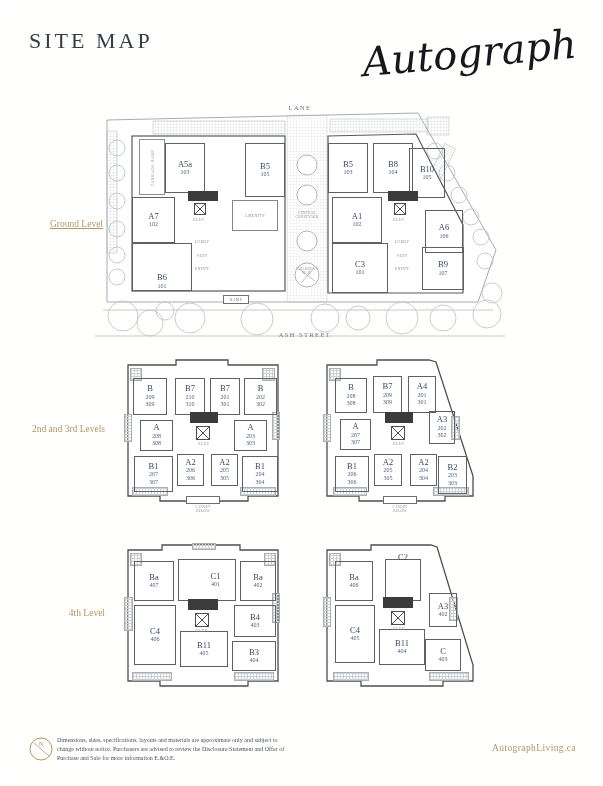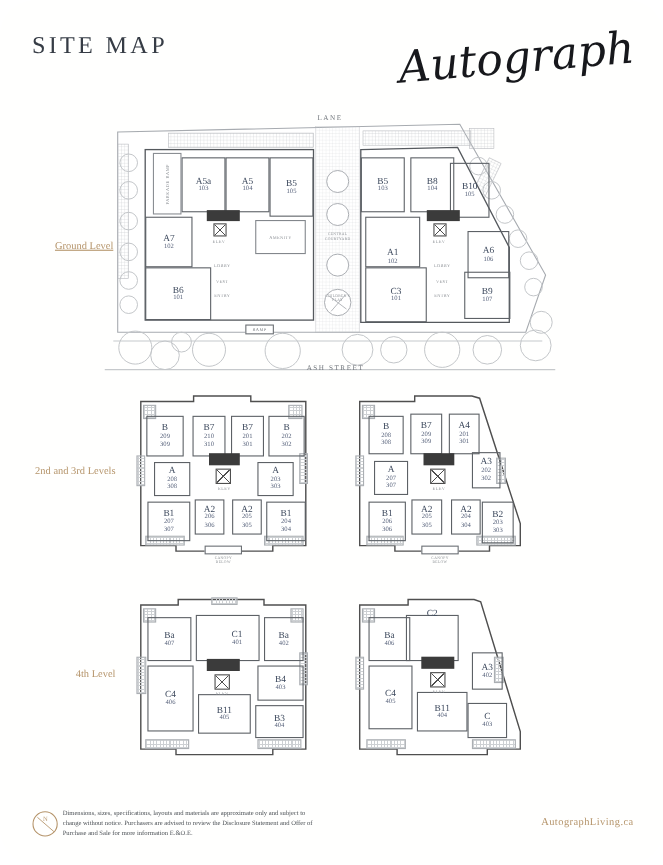--- a/index.html
+++ b/index.html
@@ -111,33 +111,29 @@
     <div class="ann tiny" style="left:192px;top:108px;width:40px;">CENTRAL
 COURTYARD</div>
     <div class="ann tiny" style="left:192px;top:164px;width:40px;">CHILDREN'S
 PLAY</div>
 
     
     <div class="unit" style="left:70px;top:40px;width:40px;height:50px;">
       <span class="ut">A5a</span>
         <span class="un">103</span>
       </div>
-    <div class="unit" style="left:110px;top:40px;width:40px;height:50px;">
-      <span class="ut">A5</span>
-        <span class="un">104</span>
-      </div>
     <div class="unit" style="left:150px;top:40px;width:40px;height:54px;">
       <span class="ut">B5</span>
         <span class="un">105</span>
       </div>
     <div class="unit" style="left:37px;top:94px;width:43px;height:46px;">
       <span class="ut">A7</span>
         <span class="un">102</span>
       </div>
-    <div class="unit" style="left:37px;top:140px;width:60px;height:48px;">
+    <div class="unit" style="left:37px;top:140px;width:60px;height:48px;justify-content:flex-end;">
       <span class="ut">B6</span>
         <span class="un">101</span>
       </div>
     <div class="unit soft" style="left:137px;top:97px;width:46px;height:31px;">
       <span class="ann" style="position:static;">AMENITY</span>
       </div>
     <div class="vbox" style="left:44px;top:36px;width:26px;height:56px;">
       <span class="vtext">PARKADE RAMP</span>
       </div>
     <div class="core-stair" style="left:93px;top:88px;width:30px;height:10px;"></div>
@@ -154,21 +150,21 @@
         <span class="un">103</span>
       </div>
     <div class="unit" style="left:278px;top:40px;width:40px;height:50px;">
       <span class="ut">B8</span>
         <span class="un">104</span>
       </div>
     <div class="unit" style="left:314px;top:45px;width:36px;height:50px;">
       <span class="ut">B10</span>
         <span class="un">105</span>
       </div>
-    <div class="unit" style="left:237px;top:94px;width:50px;height:46px;justify-content:flex-end;">
+    <div class="unit" style="left:237px;top:94px;width:50px;height:46px;">
       <span class="ut">A1</span>
         <span class="un">102</span>
       </div>
     <div class="unit" style="left:330px;top:107px;width:38px;height:43px;">
       <span class="ut">A6</span>
         <span class="un">106</span>
       </div>
     <div class="unit" style="left:237px;top:140px;width:56px;height:50px;">
       <span class="ut">C3</span>
         <span class="un">101</span>
@@ -369,21 +365,21 @@
     </svg>
     <div class="hatch" style="left:8px;top:12px;width:12px;height:13px;"></div>
     <div class="hatch" style="left:2px;top:56px;width:8px;height:30px;"></div>
     <div class="hatch" style="left:12px;top:131px;width:36px;height:9px;"></div>
     <div class="hatch" style="left:108px;top:131px;width:40px;height:9px;"></div>
     <div class="hatch" style="left:128px;top:56px;width:9px;height:24px;"></div>
     <div class="unit" style="left:14px;top:20px;width:38px;height:40px;">
       <span class="ut">Ba</span>
         <span class="un">406</span>
       </div>
-    <div class="unit" style="left:48px;top:18px;width:48px;height:42px;gap:38px;">
+    <div class="unit" style="left:64px;top:18px;width:36px;height:42px;gap:38px;">
       <span class="ut">C2</span>
         <span class="un">401</span>
       </div>
     <div class="unit" style="left:108px;top:52px;width:28px;height:34px;">
       <span class="ut">A3</span>
         <span class="un">402</span>
       </div>
     <div class="unit" style="left:14px;top:64px;width:40px;height:58px;">
       <span class="ut">C4</span>
         <span class="un">405</span>

